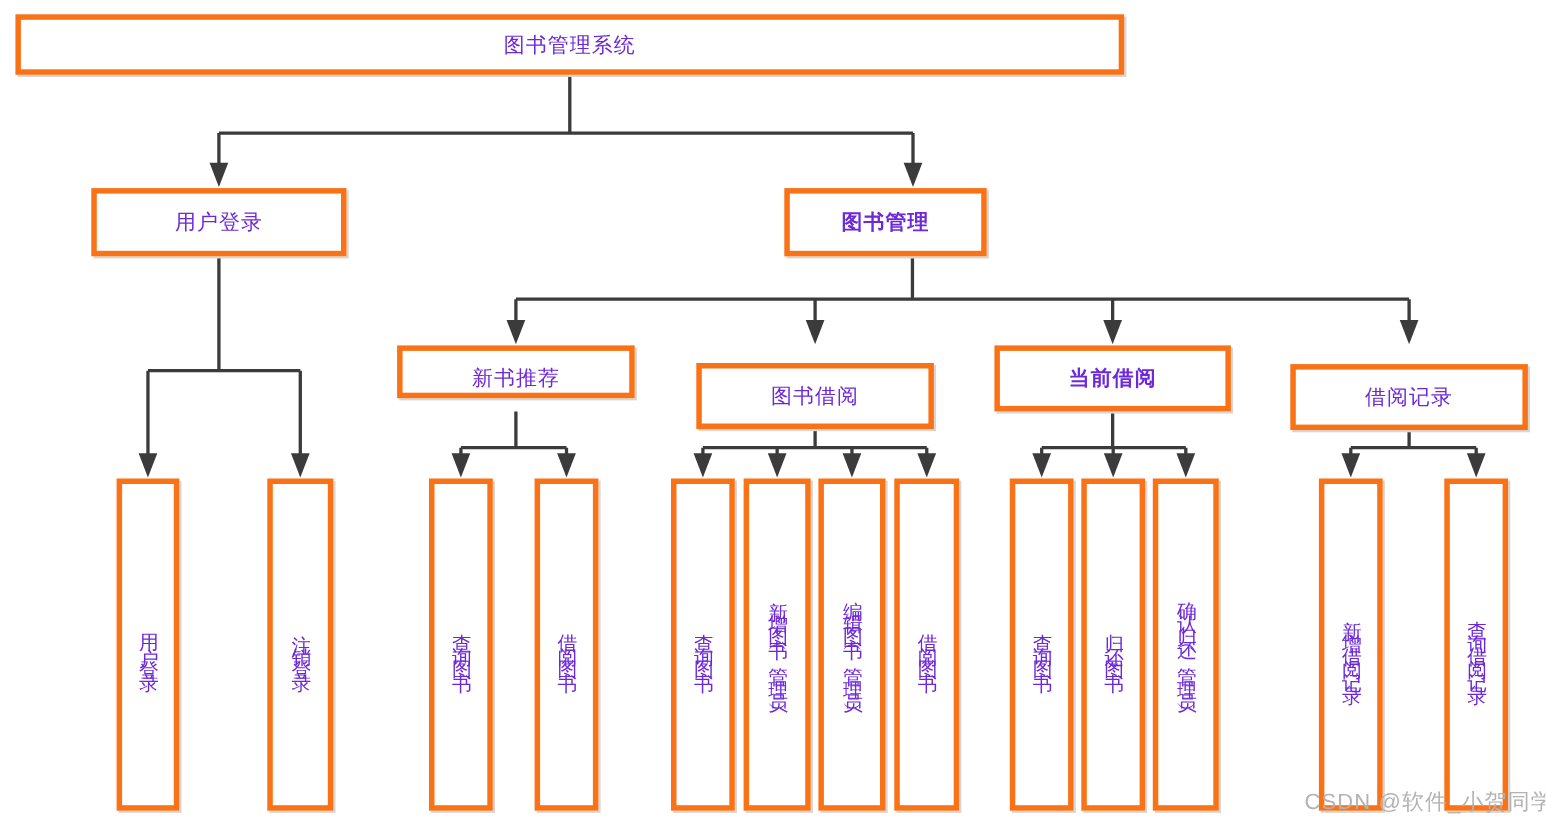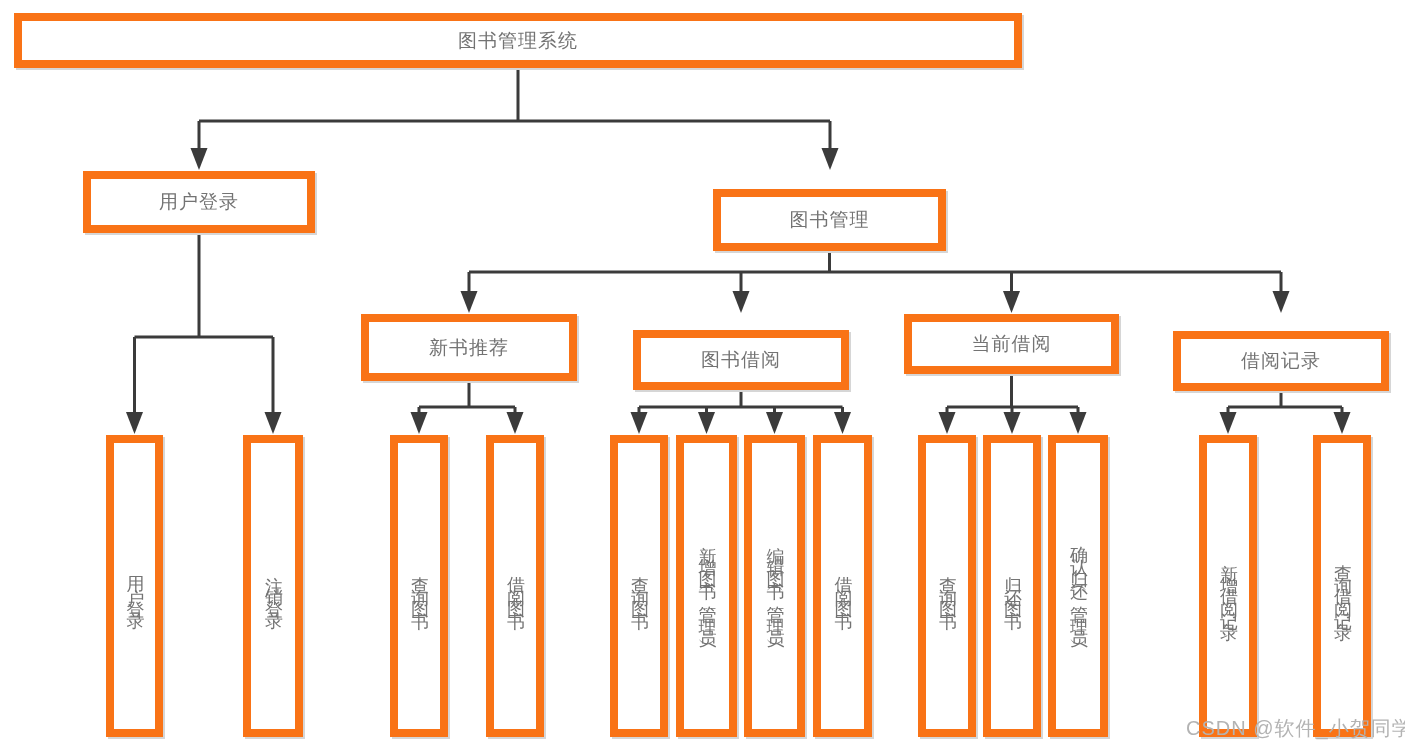--- a/index.html
+++ b/index.html
@@ -10,24 +10,24 @@
     font-family:"Liberation Sans","DejaVu Sans",sans-serif;
     overflow:hidden;
   }
   .wires{position:absolute;left:0;top:0;z-index:1;}
   .wires path{stroke:#3b3b3b;stroke-width:3;fill:none;}
   .wires polygon{fill:#3b3b3b;stroke:none;}
   .node{
     position:absolute;
     box-sizing:border-box;
     background:#ffffff;
-    border:8px solid #f97316;
+    border:5px solid #f97316;
     box-shadow:2px 2px 0 #d6d6d6;
     display:flex;align-items:center;justify-content:center;
-    color:#737373;
+    color:#6d28d9;
     font-size:19px;
     z-index:2;
     letter-spacing:1px;
   }
   .node .v{
     writing-mode:vertical-rl;
     text-orientation:mixed;
     letter-spacing:12px;
     line-height:1.1;
     font-size:18px;
@@ -96,31 +96,31 @@
     </g>
   </svg>
 
   <div class="node" style="left:14px;top:13px;width:1008px;height:55px;">
     <span>图书管理系统</span>
   </div>
 
   <div class="node" style="left:83px;top:171px;width:232px;height:62px;">
     <span>用户登录</span>
   </div>
-  <div class="node" style="left:713px;top:189px;width:233px;height:62px;">
+  <div class="node" style="left:713px;top:171px;width:184px;height:62px;font-weight:bold;">
     <span>图书管理</span>
   </div>
 
-  <div class="node" style="left:361px;top:314px;width:216px;height:67px;">
+  <div class="node" style="left:361px;top:314px;width:216px;height:48px;align-items:flex-end;">
     <span>新书推荐</span>
   </div>
   <div class="node" style="left:633px;top:314px;width:216px;height:60px;margin-top:16px;">
     <span>图书借阅</span>
   </div>
-  <div class="node" style="left:904px;top:314px;width:215px;height:60px;">
+  <div class="node" style="left:904px;top:314px;width:215px;height:60px;font-weight:bold;">
     <span>当前借阅</span>
   </div>
   <div class="node" style="left:1173px;top:314px;width:216px;height:60px;margin-top:17px;">
     <span>借阅记录</span>
   </div>
 
   <div class="node" style="left:106px;top:435px;width:57px;height:302px;">
     <span class="v">用户登录</span>
   </div>
   <div class="node" style="left:243px;top:435px;width:60px;height:302px;">

